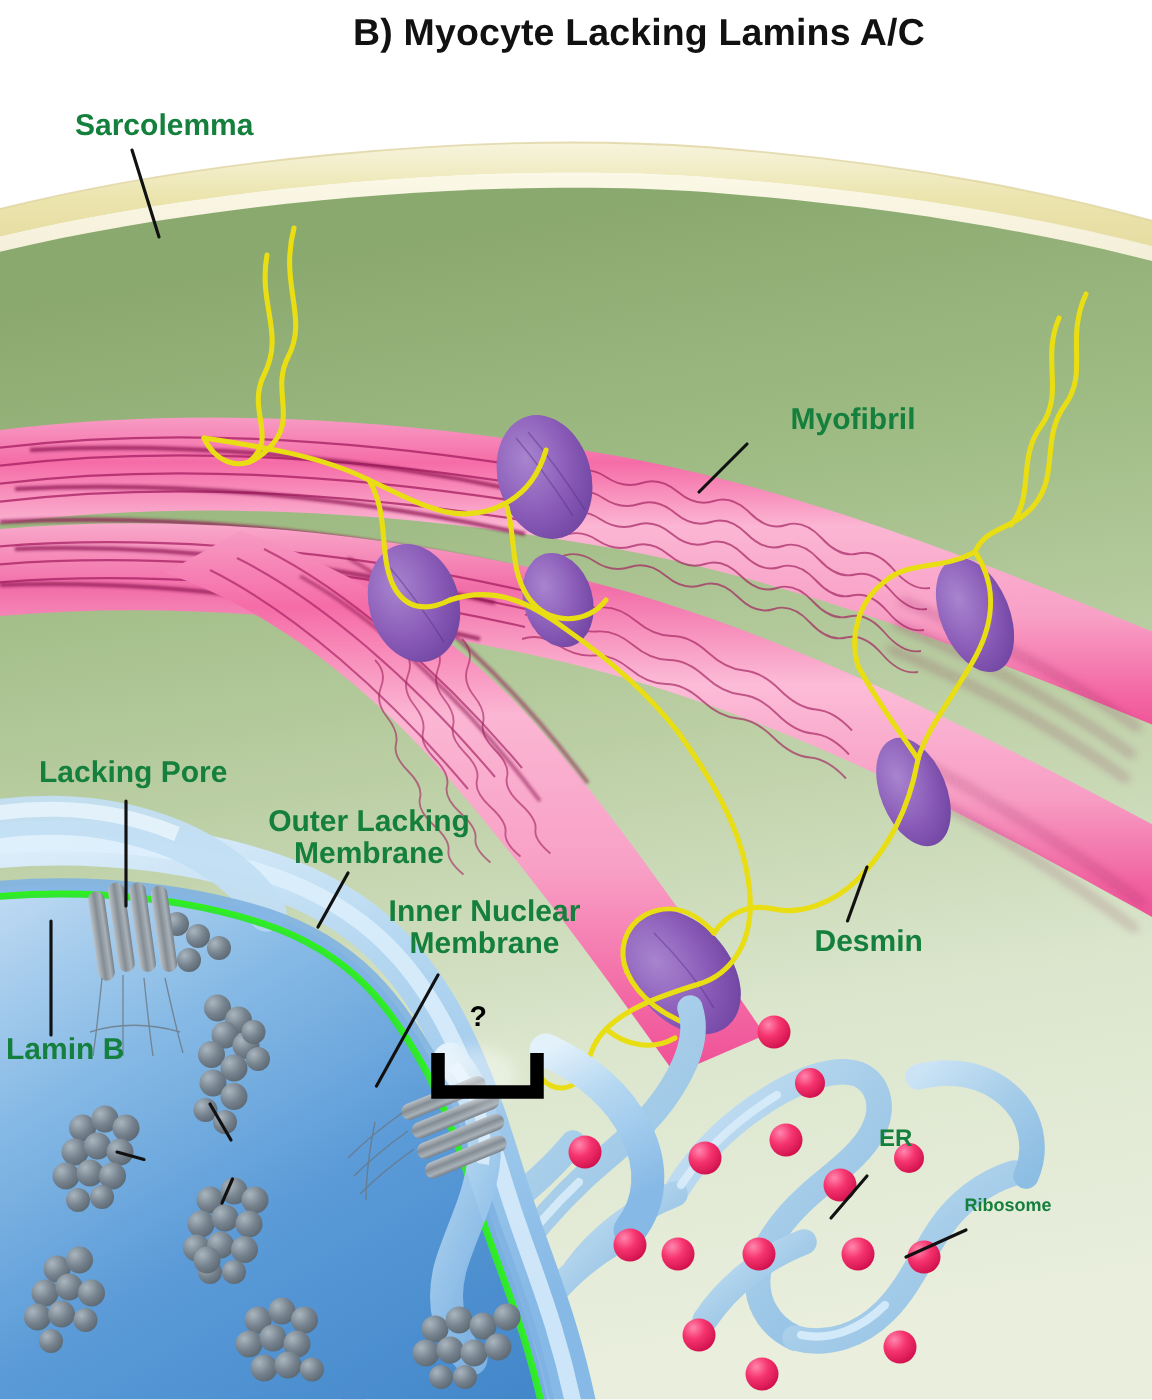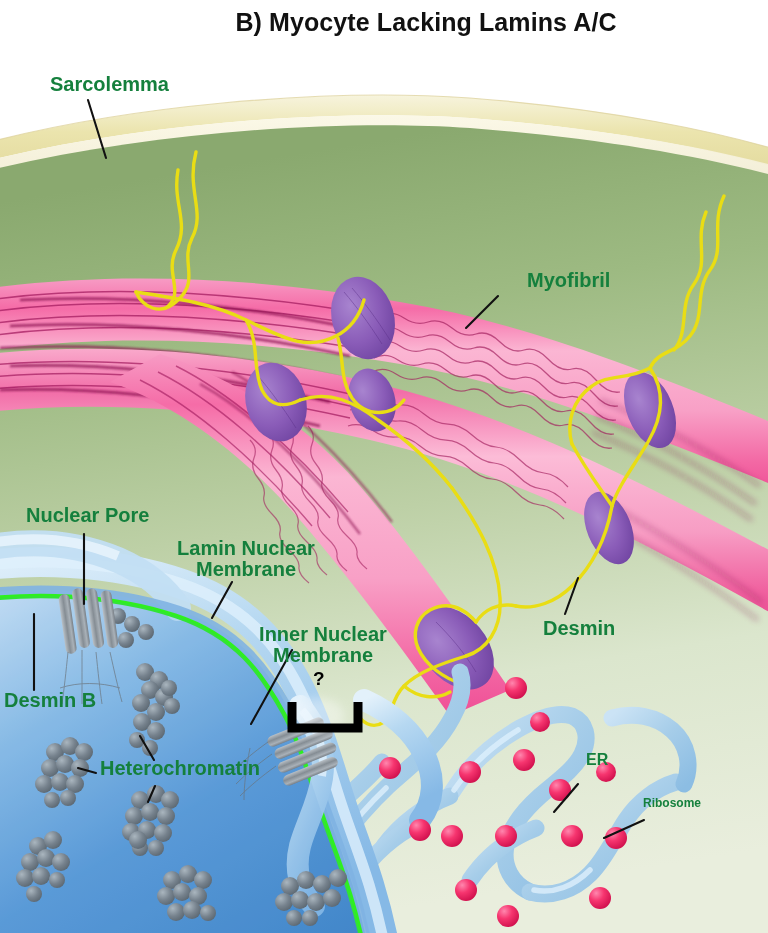--- a/index.html
+++ b/index.html
@@ -473,31 +473,30 @@
   </svg>
 
   <div class="title">B) Myocyte Lacking Lamins A/C</div>
 
   <div class="lbl l" style="left:50px;  top:74px;  font-size:20px;">Sarcolemma</div>
 
   <div class="lbl l" style="left:479px; top:270px; font-size:20px;margin-left:48px;">Myofibril</div>
 
   <div class="lbl l" style="left:543px; top:618px; font-size:20px;">Desmin</div>
 
-  <div class="lbl l" style="left:26px;  top:505px; font-size:20px;">Nuclear Pore</div>
-
-  <div class="lbl c" style="left:146px; top:538px; width:200px; font-size:20px;">Lamin Nuclear
+  <div class="lbl l" style="left:26px;  top:505px; font-size:20px;">Lacking Pore</div>
+
+  <div class="lbl c" style="left:146px; top:538px; width:200px; font-size:20px;">Outer Lacking
 Membrane</div>
 
-  <div class="lbl c" style="left:228px; top:598px; width:190px; font-size:20px;margin-top:26px;">Inner Nuclear
+  <div class="lbl c" style="left:228px; top:598px; width:190px; font-size:20px;">Inner Nuclear
 Membrane</div>
 
-  <div class="lbl l" style="left:4px;   top:690px; font-size:20px;">Desmin B</div>
-
-  <div class="lbl l" style="left:100px; top:758px; font-size:20px;">Heterochromatin</div>
+  <div class="lbl l" style="left:4px;   top:690px; font-size:20px;">Lamin B</div>
+
 
   <div class="lbl l" style="left:586px; top:752px; font-size:16px;">ER</div>
 
   <div class="lbl l" style="left:643px; top:797px; font-size:12px;">Ribosome</div>
 
   <div class="qmark" style="left:313px; top:668px;">?</div>
 
 </div>
 
 </body></html>

